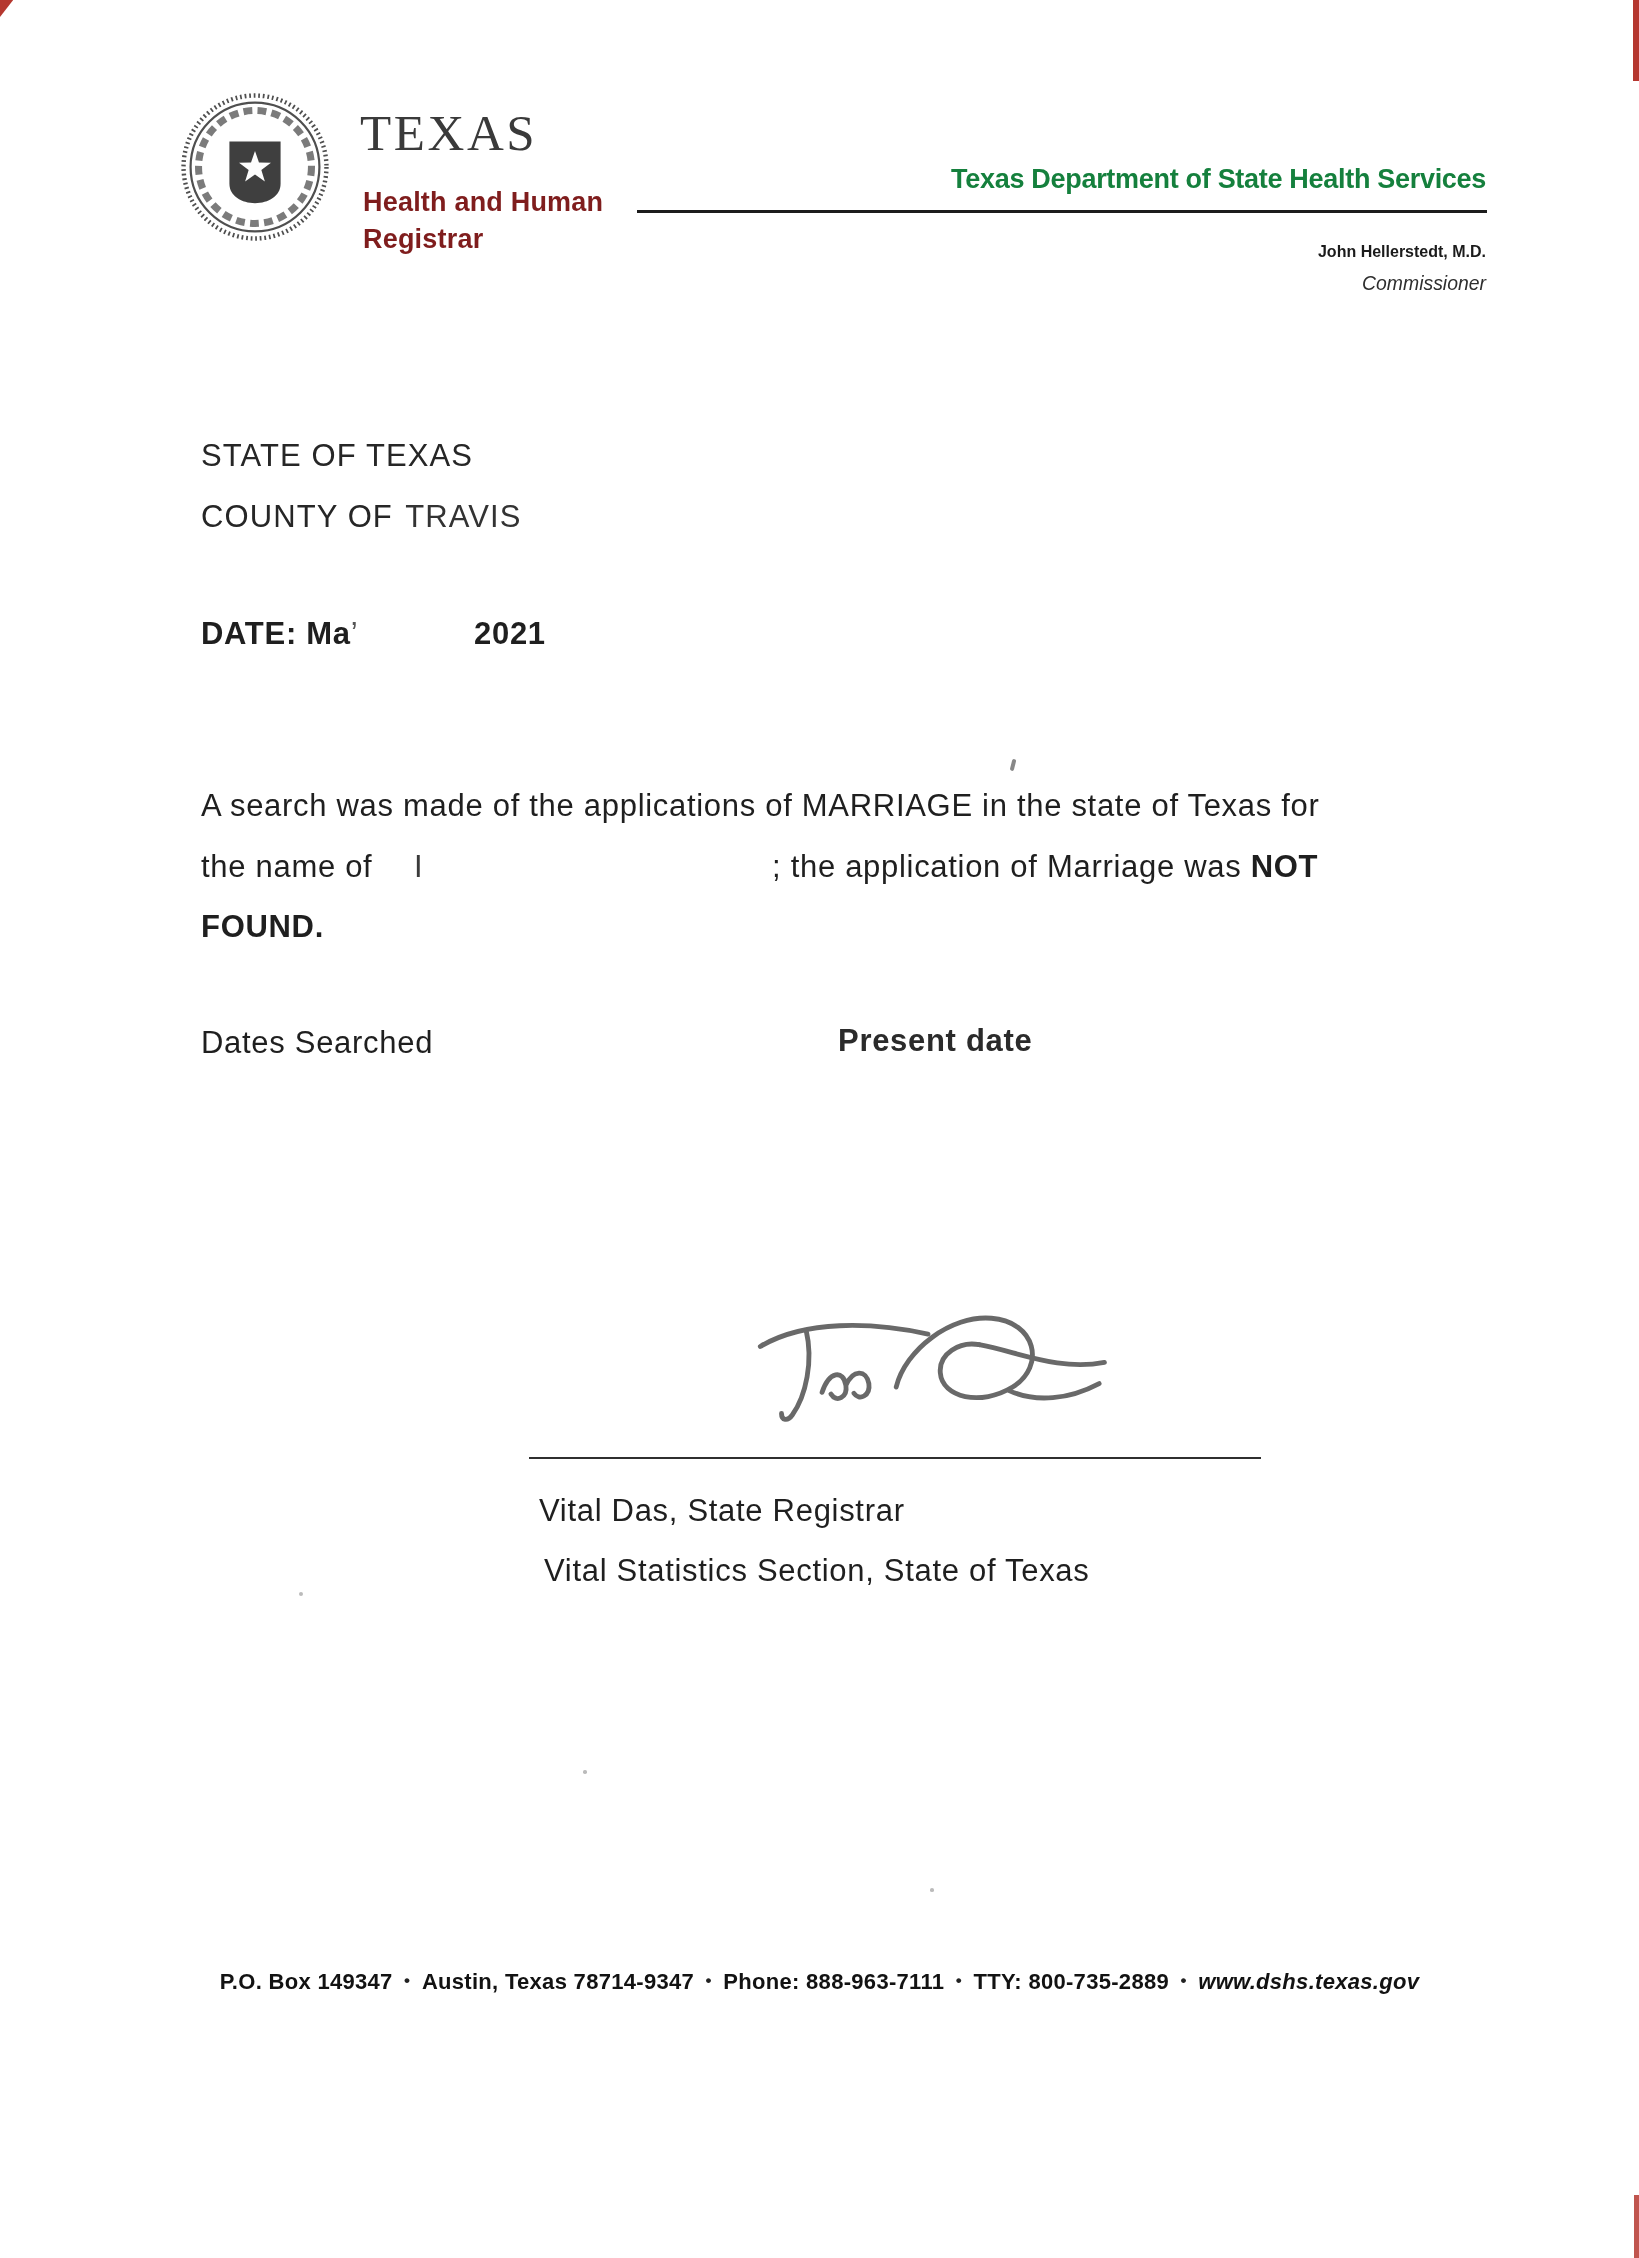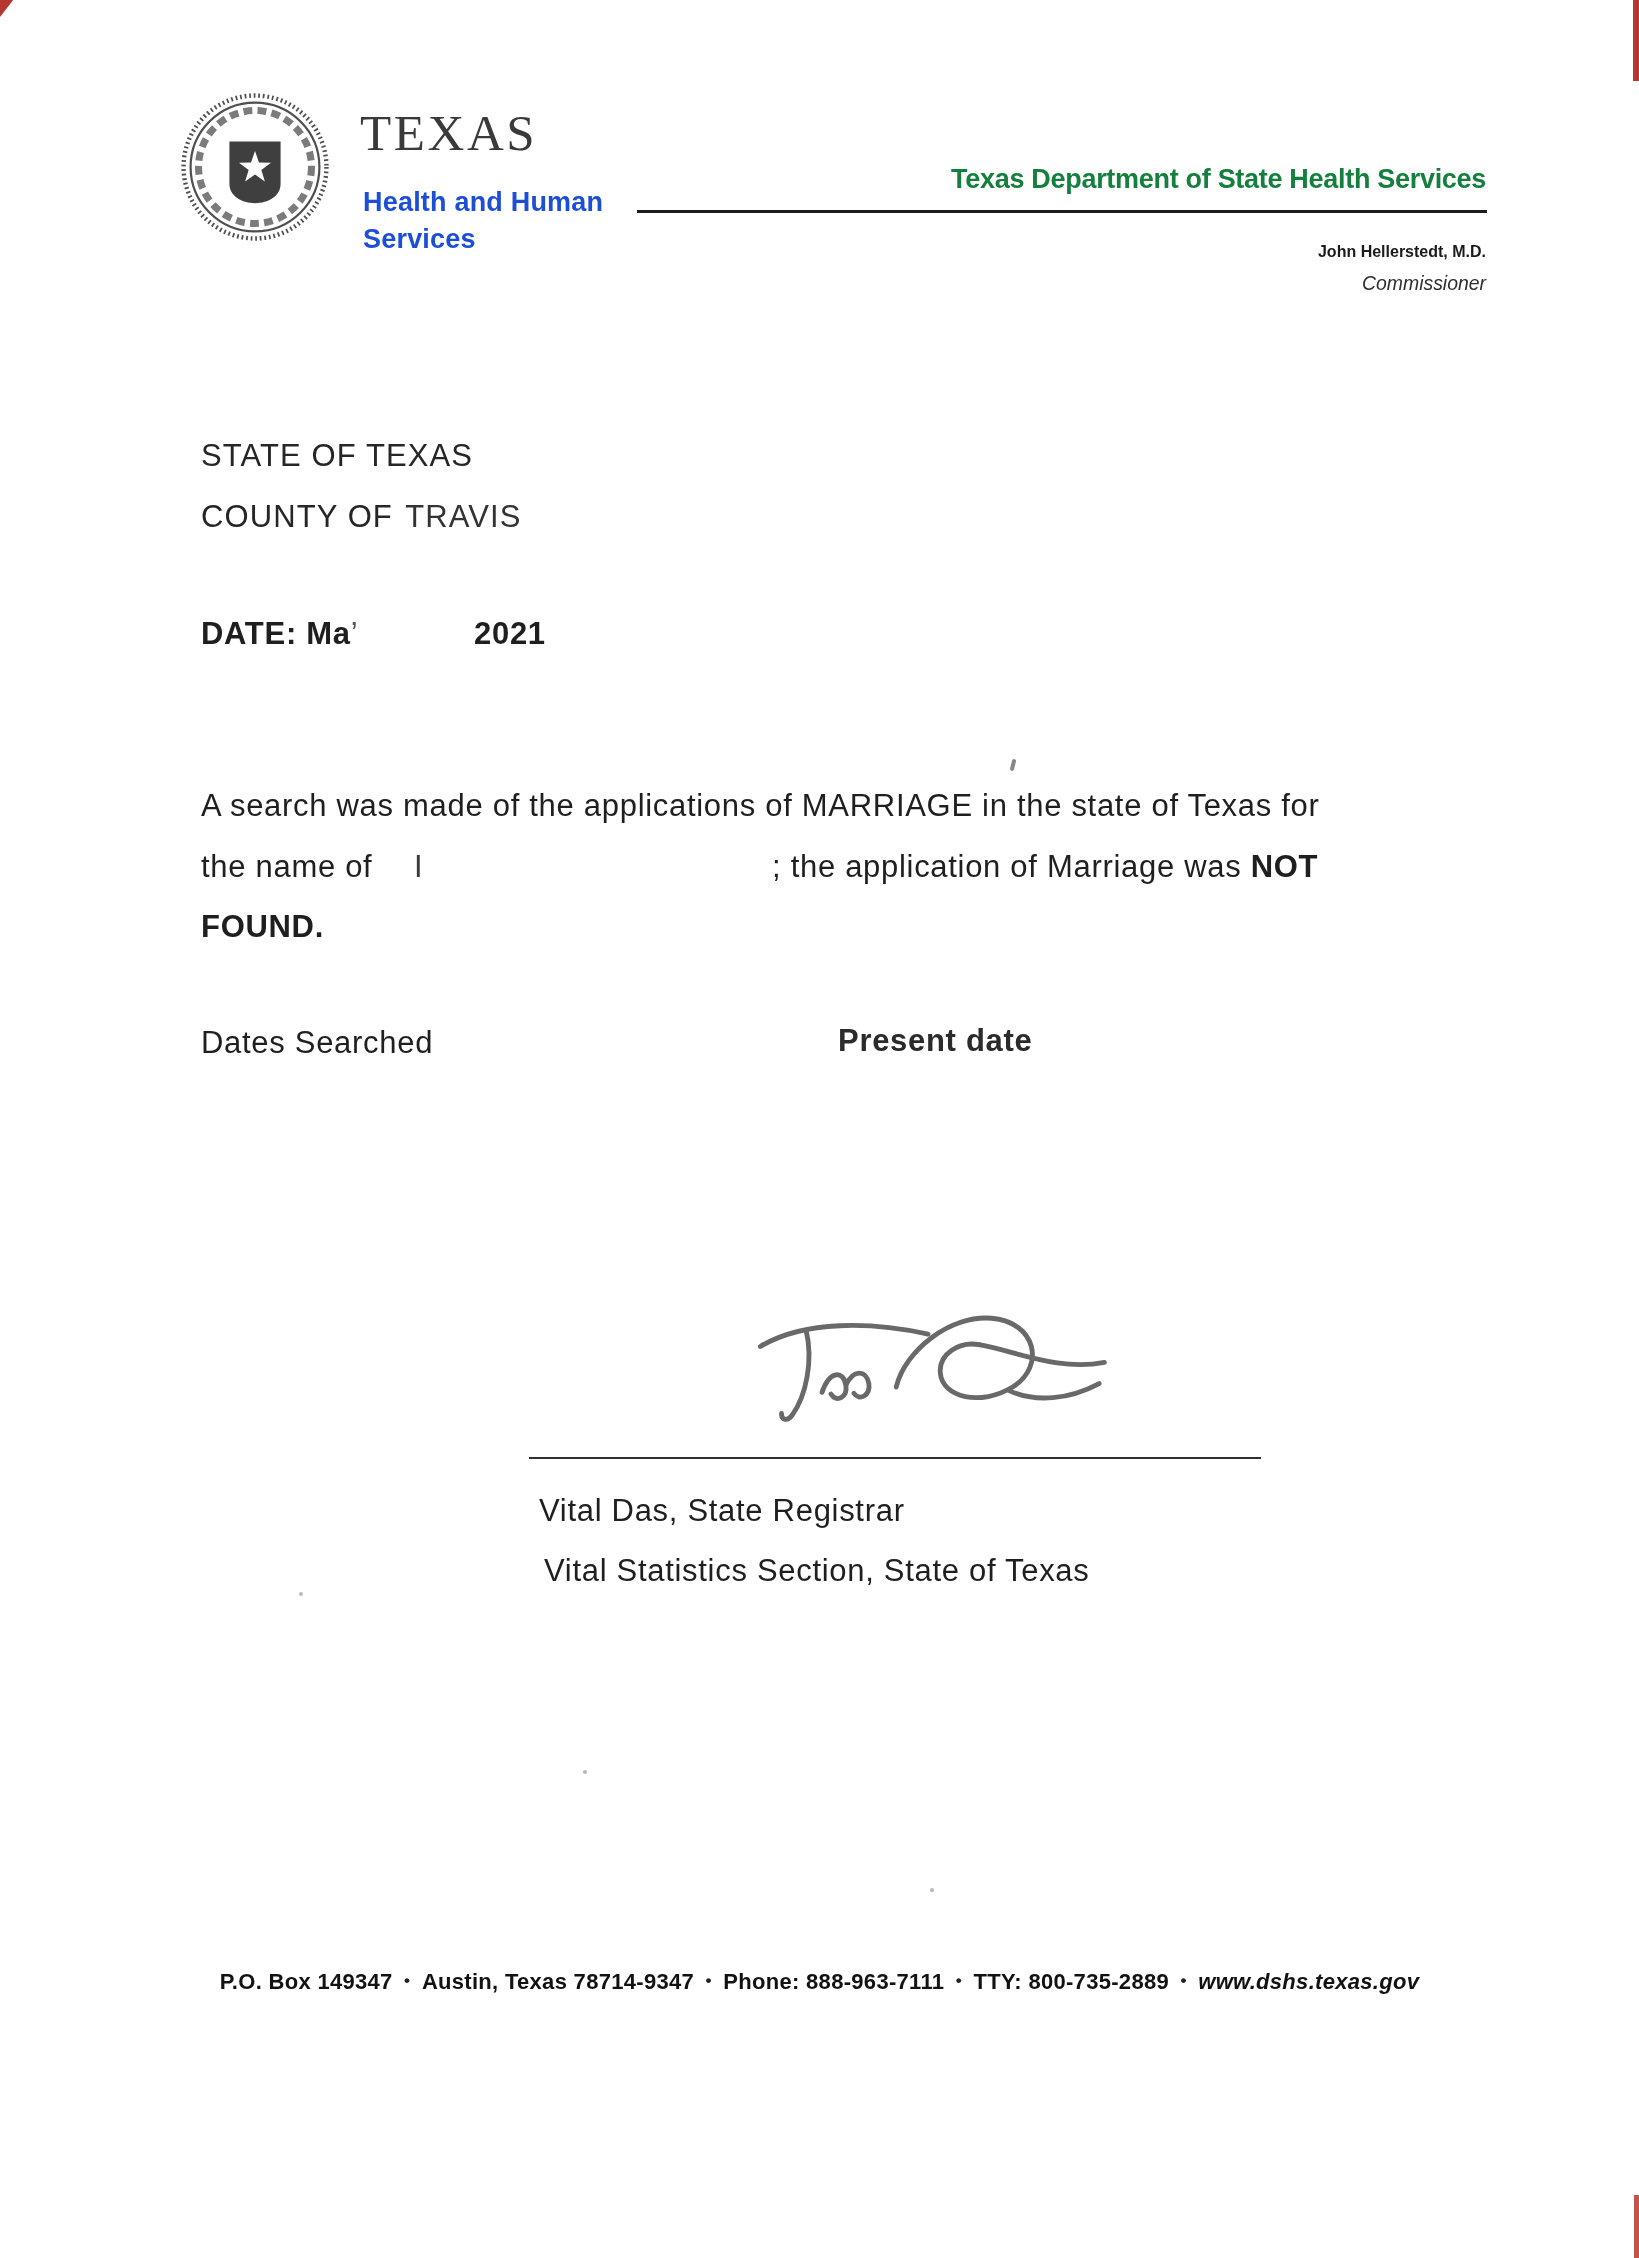--- a/index.html
+++ b/index.html
@@ -14,21 +14,21 @@
   }
   .abs { position:absolute; }
 
   
   .seal { left:180px; top:92px; width:150px; height:150px; }
   .logo-title {
     left:360px; top:104px;
     font-family:"Liberation Serif", serif;
     font-size:51px; font-weight:500; letter-spacing:2.6px; color:#3a3a3a;
   }
-  .logo-sub { left:363px; font-size:27px; font-weight:700; color:#1d4ed8; letter-spacing:0.2px; }
+  .logo-sub { left:363px; font-size:27px; font-weight:700; color:#7f1d1d; letter-spacing:0.2px; }
   .logo-sub1 { top:187px; }
   .logo-sub2 { top:224px; }
 
   .dept-title {
     right:153px; top:164px;
     font-size:27px; font-weight:700; color:#15803d; letter-spacing:-0.3px;
     text-align:right;
     margin-left:28px;
   }
   .header-rule { left:637px; top:210px; width:850px; height:2.6px; background:#1c1c1c; }
@@ -87,21 +87,21 @@
 
   <svg class="abs seal" viewBox="0 0 170 170" aria-hidden="true">
     <circle cx="85" cy="85" r="81" fill="none" stroke="#4f4f4f" stroke-width="5" stroke-dasharray="2 3.2"></circle>
     <circle cx="85" cy="85" r="73" fill="none" stroke="#4f4f4f" stroke-width="2.5"></circle>
     <circle cx="85" cy="85" r="64" fill="none" stroke="#5a5a5a" stroke-width="8" stroke-dasharray="10 6" opacity="0.8"></circle>
     <path d="M56,56 h58 v48 c0,14 -14,22 -29,22 c-15,0 -29,-8 -29,-22 z" fill="#3f3f3f"></path>
     <polygon points="85,67 89.5,79.9 103.1,80.1 92.2,88.3 96.2,101.4 85,93.6 73.8,101.4 77.8,88.3 66.9,80.1 80.5,79.9" fill="#fdfdfd"></polygon>
   </svg>
   <div class="abs logo-title">TEXAS</div>
   <div class="abs logo-sub logo-sub1">Health and Human</div>
-  <div class="abs logo-sub logo-sub2">Services</div>
+  <div class="abs logo-sub logo-sub2">Registrar</div>
 
   <div class="abs dept-title">Texas Department of State Health Services</div>
   <div class="abs header-rule"></div>
   <div class="abs comm-name">John Hellerstedt, M.D.</div>
   <div class="abs comm-title">Commissioner</div>
 
   <div class="abs bodytext state-line">STATE OF TEXAS</div>
   <div class="abs bodytext county-line">
     <span>COUNTY OF</span><span class="county-value">TRAVIS</span>
   </div>

